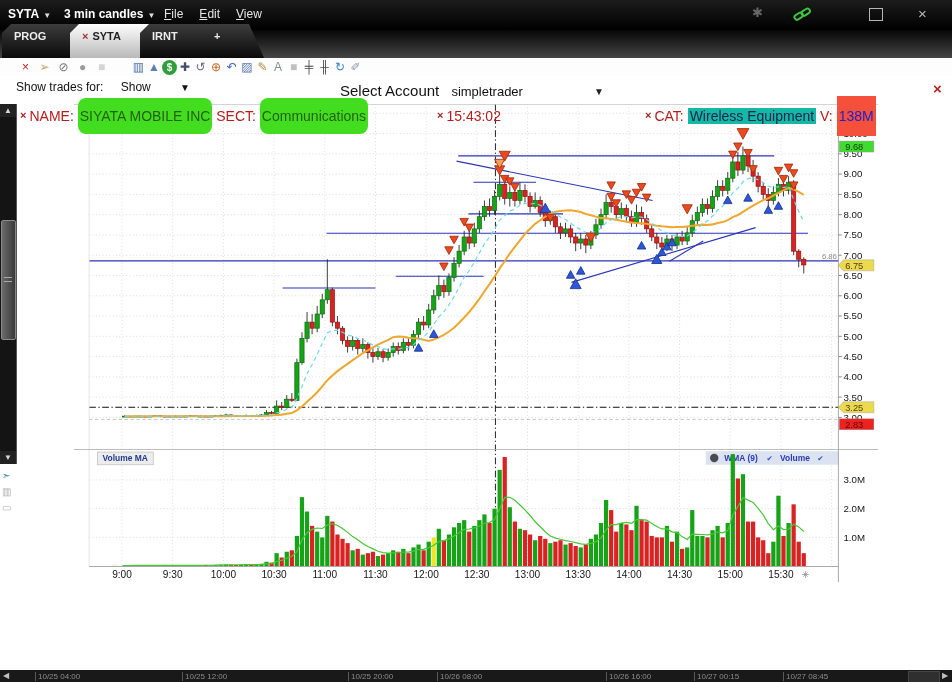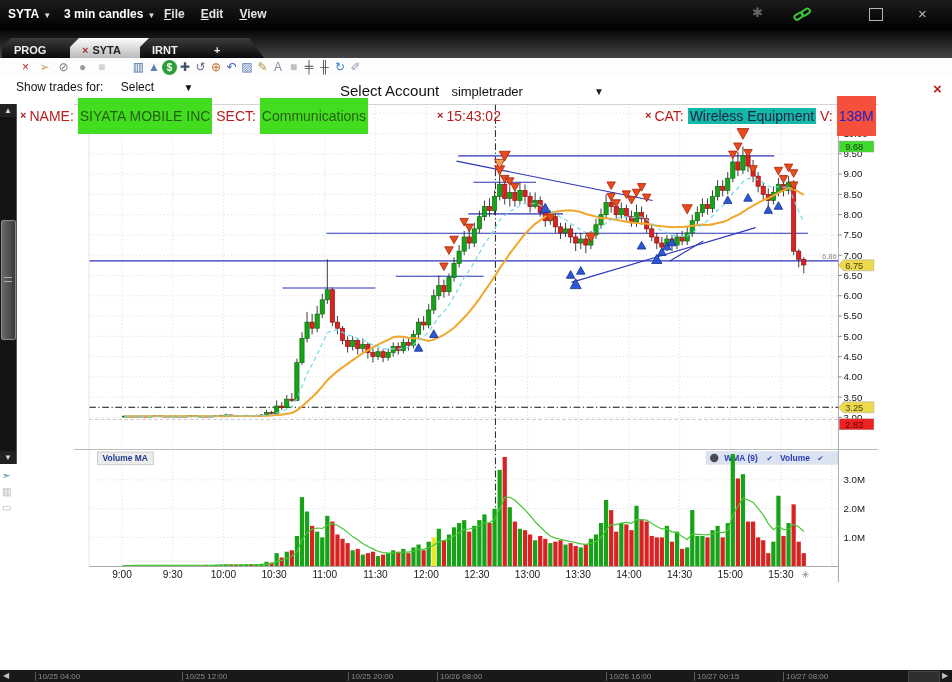--- a/index.html
+++ b/index.html
@@ -1,48 +1,48 @@
 <!DOCTYPE html>
 <html><head>
 <meta charset="utf-8">
 <style>
   html,body{margin:0;padding:0;background:#c9c9c9;font-family:"Liberation Sans",sans-serif;}
   #app{position:relative;width:952px;height:682px;background:#fff;overflow:hidden;}
   
   .titlebar{position:absolute;left:0;top:0;width:952px;height:30px;background:linear-gradient(180deg,#1c1c1c,#000);color:#eee;}
-  .tb-item{position:absolute;top:7px;font-size:12px;white-space:nowrap;cursor:default;font-weight:bold;}
+  .tb-item{position:absolute;top:7px;font-size:12px;white-space:nowrap;cursor:default;}
   .tb-bold{font-weight:bold;color:#fff;}
   .dd-arrow{font-size:8px;color:#ddd;margin-left:4px;}
   .menu{color:#e4e4e4;}
   .menu u{text-decoration:underline;}
   .win-ico{position:absolute;top:5px;font-size:13px;color:#999;}
   
   .tabbar{position:absolute;left:0;top:30px;width:952px;height:28px;background:linear-gradient(180deg,#060606,#454545);}
-  .tab{position:absolute;bottom:0;height:20px;line-height:24px;font-size:11px;font-weight:bold;padding:0 18px 0 12px;color:#ededed;background:linear-gradient(180deg,#3c3c3c,#0a0a0a);clip-path:polygon(0 100%,0 9px,9px 0,calc(100% - 15px) 0,100% 100%);cursor:pointer;}
+  .tab{position:absolute;bottom:0;height:34px;line-height:24px;font-size:11px;font-weight:bold;padding:0 18px 0 12px;color:#ededed;background:linear-gradient(180deg,#3c3c3c,#0a0a0a);clip-path:polygon(0 100%,0 9px,9px 0,calc(100% - 15px) 0,100% 100%);cursor:pointer;}
   .tab.active{background:linear-gradient(180deg,#fdfdfd,#b9b9b9);color:#222;}
   .tab .tx{color:#a82f2f;font-weight:bold;margin-right:4px;}
   
   .toolbar{position:absolute;left:0;top:58px;width:952px;height:20px;background:#fdfdfd;}
   .ticon{position:absolute;top:2px;width:15px;height:15px;text-align:center;font-size:12px;line-height:15px;cursor:pointer;}
   .ticon.round{border-radius:50%;font-weight:bold;font-size:10px;}
   
   .controls{position:absolute;left:0;top:76px;width:952px;height:28px;background:#fff;}
   .showtrades{position:absolute;left:16px;top:4px;font-size:12px;color:#111;}
   .showtrades .val{margin-left:14px;}
   .showtrades .arr{margin-left:26px;font-size:10px;}
   .account{position:absolute;left:340px;top:6px;font-size:15px;color:#111;}
   .account .acct-val{font-size:13px;margin-left:8px;}
   .acct-arrow{position:absolute;left:594px;top:10px;font-size:10px;color:#222;cursor:pointer;}
   .chart-close{position:absolute;left:933px;top:4px;font-size:15px;font-weight:bold;color:#b82222;cursor:pointer;}
   
   #chart-svg{position:absolute;left:0;top:104px;}
   .hdr{position:absolute;top:108px;font-size:14px;white-space:nowrap;}
   .hx{color:#a82222;font-weight:bold;font-size:11px;margin-right:3px;vertical-align:2px;}
   .hblue{color:#b91c1c;}
-  .hl-green{background:#43dd1f;color:#275f14;padding:10px 2px;}
+  .hl-green{background:#43dd1f;color:#275f14;padding:10px 2px;border-radius:8px;}
   .hl-beige{background:#14b8a6;color:#24244a;padding:0 2px;}
   .hl-red{background:#f4503c;color:#2121cc;padding:12px 2px;}
   
   .vscroll{position:absolute;left:0;top:104px;width:16px;height:360px;background:#141414;border-right:1px solid #555;}
   .vs-btn{position:absolute;left:0;width:16px;height:13px;color:#d8d8d8;font-size:8px;text-align:center;line-height:13px;background:#222;cursor:pointer;}
   .vs-thumb{position:absolute;left:1px;top:116px;width:13px;height:118px;background:linear-gradient(90deg,#6a6a6a,#3a3a3a);border:1px solid #8a8a8a;border-radius:2px;cursor:grab;}
   .vs-grip{position:absolute;left:2px;width:8px;height:1px;background:#aaa;}
   .side-ico{position:absolute;left:2px;font-size:10px;cursor:pointer;}
   
   .statusbar{position:absolute;left:0;top:670px;width:952px;height:12px;background:#191919;color:#8c8c8c;font-size:8px;}
@@ -98,21 +98,21 @@
       <span class="ticon" style="left: 286px; color: rgb(192, 192, 192);">■</span>
       <span class="ticon" style="left: 301.5px; color: rgb(71, 71, 71);">╪</span>
       <span class="ticon" style="left: 317px; color: rgb(71, 71, 71);">╫</span>
       <span class="ticon" style="left: 332.5px; color: rgb(58, 130, 200);">↻</span>
       <span class="ticon" style="left: 348px; color: rgb(138, 150, 168);">✐</span>
     </div>
 
   <div class="controls">
     <span class="showtrades">
       <span>Show trades for:</span>
-      <span class="val">Select</span>
+      <span class="val">Show</span>
       <span class="arr">▼</span>
     </span>
     <span class="account">
       <span>Select Account</span>
       <span class="acct-val">simpletrader</span>
     </span>
     <span class="acct-arrow">▼</span>
     <span class="chart-close">×</span>
   </div>
 
@@ -727,16 +727,16 @@
   <div class="statusbar" id="statusbar">
     <span class="sb-arrow" style="left:3px">◀</span>
     <div class="sb-thumb"></div>
     <span class="sb-arrow" style="left:942px">▶</span>
   <span class="sb-label" style="left: 35px;">10/25 04:00</span>
       <span class="sb-label" style="left: 182px;">10/25 12:00</span>
       <span class="sb-label" style="left: 348px;">10/25 20:00</span>
       <span class="sb-label" style="left: 437px;">10/26 08:00</span>
       <span class="sb-label" style="left: 606px;">10/26 16:00</span>
       <span class="sb-label" style="left: 694px;">10/27 00:15</span>
-      <span class="sb-label" style="left: 783px;">10/27 08:00</span>
+      <span class="sb-label" style="left: 783px;">10/27 08:45</span>
     </div>
 
 </div>
 
 </body></html>

